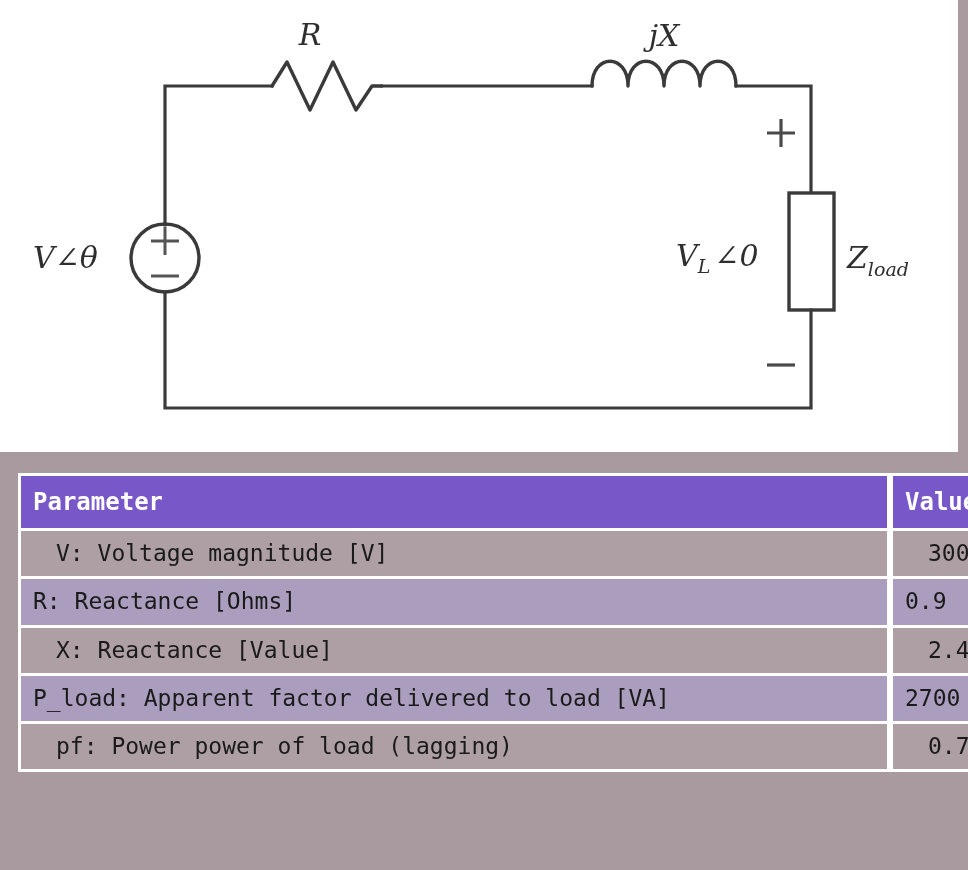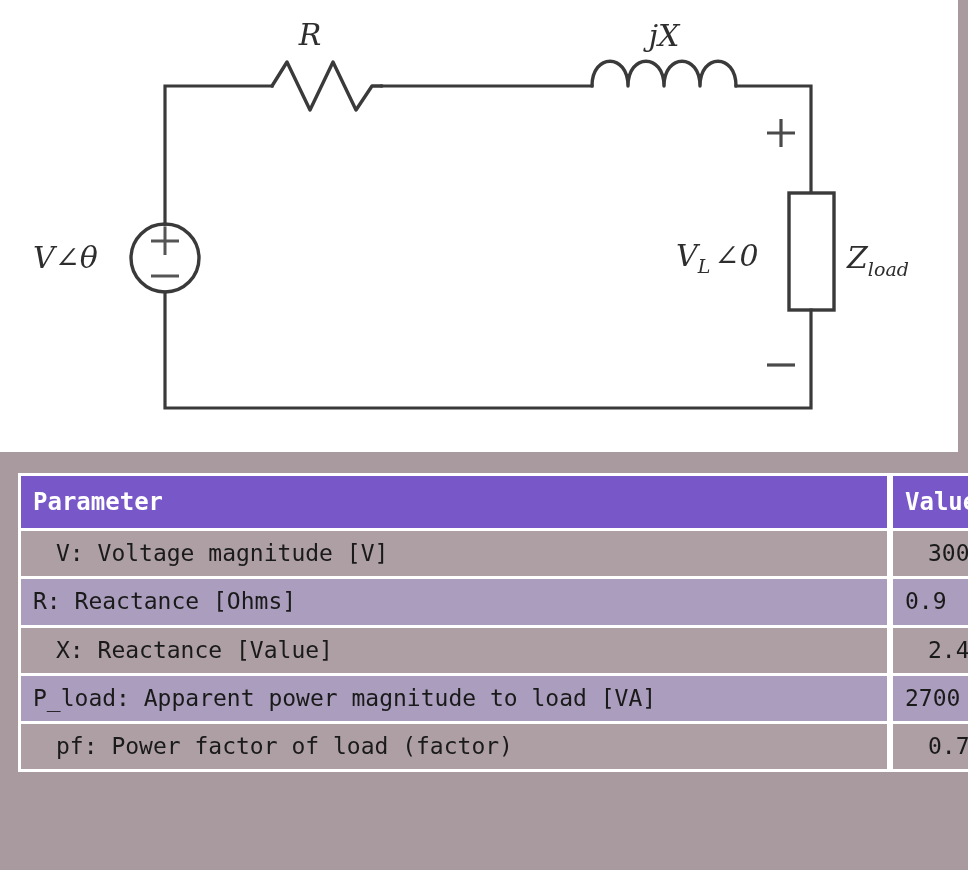--- a/index.html
+++ b/index.html
@@ -182,22 +182,22 @@
       </tr>
       <tr class="row-even">
         <td class="col-param">R: Reactance [Ohms]</td>
         <td class="col-value">0.9</td>
       </tr>
       <tr class="row-odd">
         <td class="col-param">X: Reactance [Value]</td>
         <td class="col-value">2.4</td>
       </tr>
       <tr class="row-even">
-        <td class="col-param">P_load: Apparent power magnitude to load [VA]</td>
+        <td class="col-param">P_load: Apparent factor delivered to load [VA]</td>
         <td class="col-value">2700</td>
       </tr>
       <tr class="row-odd">
-        <td class="col-param">pf: Power factor of load (factor)</td>
+        <td class="col-param">pf: Power power of load (lagging)</td>
         <td class="col-value">0.79</td>
       </tr>
     </tbody>
   </table>
 </div>
 
 </body></html>

